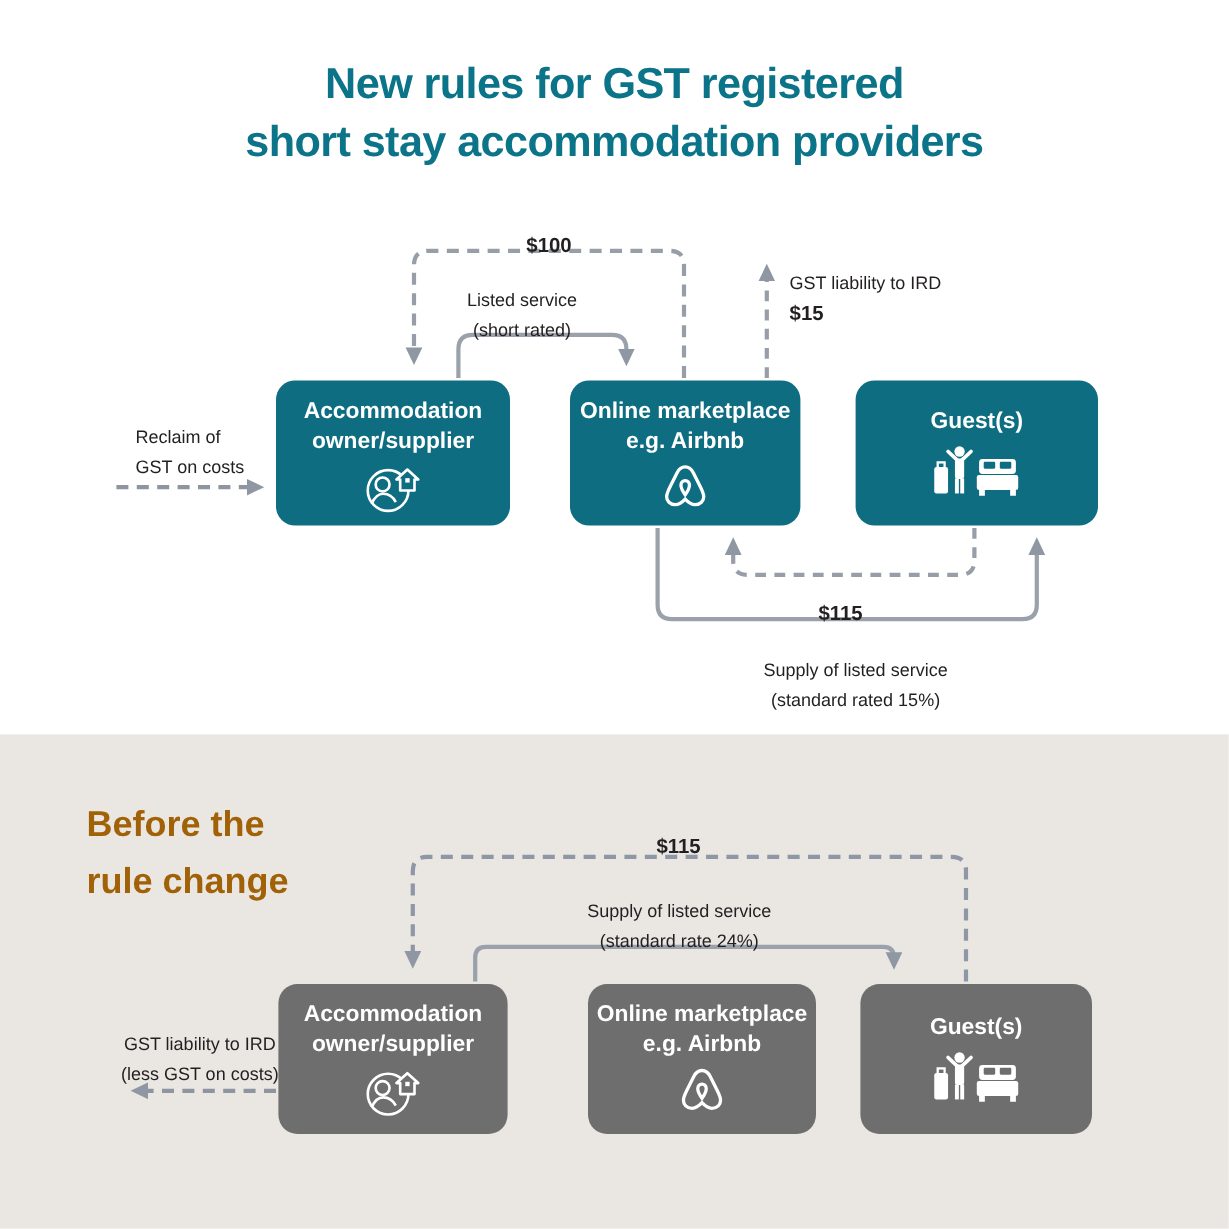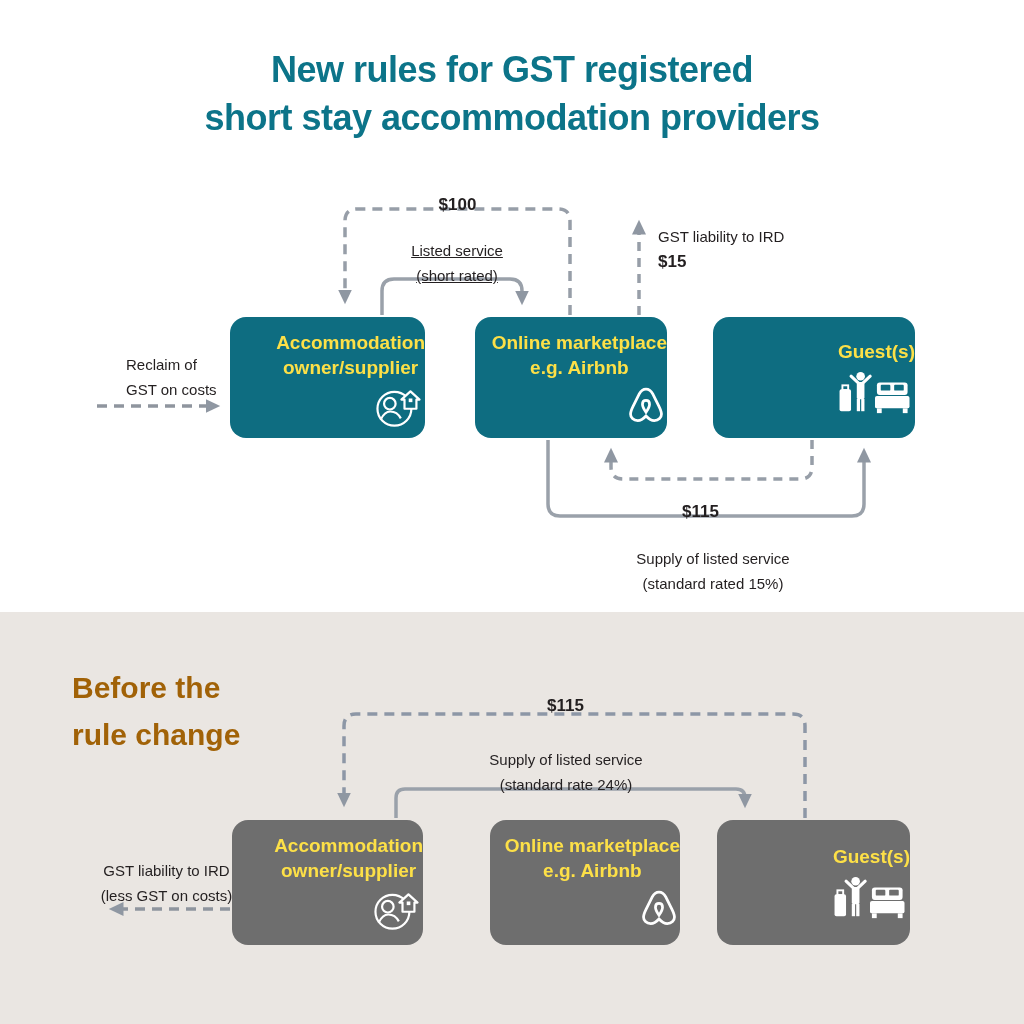--- a/index.html
+++ b/index.html
@@ -4,22 +4,22 @@
 <style>
   html,body{margin:0;padding:0;}
   body{font-family:"Liberation Sans", sans-serif; background:#fff;}
   #stage{position:relative;width:1024px;height:1024px;overflow:hidden;background:#ffffff;}
   #bottom-panel{position:absolute;left:0;top:612px;width:1024px;height:412px;background:#eae6e2;}
   #arrows{position:absolute;left:0;top:0;width:1024px;height:1024px;pointer-events:none;}
 
   .title{position:absolute;left:0;top:46px;width:1024px;text-align:center;
          color:#0c7489;font-weight:bold;font-size:36px;line-height:48px;letter-spacing:-0.5px;}
 
-  .box{position:absolute;border-radius:16px;color:#fde047;display:flex;flex-direction:column;
-       align-items:flex-end;justify-content:flex-start;text-align:center;}
+  .box{position:absolute;border-radius:16px;color:#ffffff;display:flex;flex-direction:column;
+       align-items:center;justify-content:flex-start;text-align:center;}
   .box-teal{background:#0e6d81;--boxbg:#0e6d81;}
   .box-gray{background:#6e6e6e;--boxbg:#6e6e6e;}
   .box .bt{font-weight:bold;font-size:19px;line-height:25px;margin-top:13px;}
   .box .icon{margin-top:4px;}
 
   .lbl{position:absolute;color:#231f20;font-size:15px;line-height:25px;margin-top:12px;}
   .lbl.center{text-align:center;}
   .money{font-weight:bold;font-size:17px;}
   .heading{position:absolute;left:72px;top:664px;color:#a16207;font-weight:bold;
            font-size:30px;line-height:47px;}
@@ -49,31 +49,31 @@
     <path d="M 230 909 L 113 909" fill="none" stroke="#8f959e" stroke-width="3.5" stroke-dasharray="10 7" marker-end="url(#ah)"></path>
   </svg>
 
   <div class="title">
     <div>New rules for GST registered</div>
     <div>short stay accommodation providers</div>
   </div>
 
   <div class="lbl center money" style="left:425px;top:180px;width:65px;">$100</div>
 
-  <div class="lbl center" style="left:377px;top:226px;width:160px;text-decoration:underline;">
+  <div class="lbl center" style="left:355px;top:226px;width:160px;">
     <div>Listed service</div>
     <div>(short rated)</div>
   </div>
 
   <div class="lbl" style="left:658px;top:212px;width:180px;">
     <div>GST liability to IRD</div>
     <div class="money">$15</div>
   </div>
 
-  <div class="lbl" style="left:126px;top:340px;width:130px;">
+  <div class="lbl" style="left:113px;top:340px;width:130px;">
     <div>Reclaim of</div>
     <div>GST on costs</div>
   </div>
 
   <div class="lbl center money" style="left:668px;top:487px;width:65px;">$115</div>
 
   <div class="lbl center" style="left:608px;top:534px;width:210px;">
     <div>Supply of listed service</div>
     <div>(standard rated 15%)</div>
   </div>

